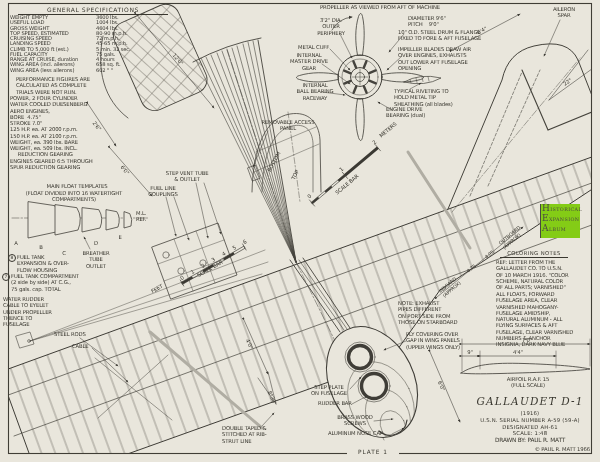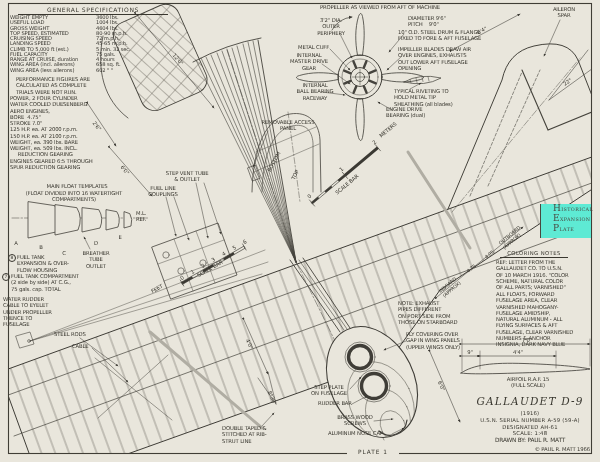--- a/index.html
+++ b/index.html
@@ -12,22 +12,22 @@
   .rt{transform-origin:0 0;}
   .tiny{font-size:4.8px;}
   .specs-title{font-size:6px;letter-spacing:.6px;border-bottom:.5px solid #39372f;padding-bottom:1px;}
   .specrows{position:absolute;font-size:5.2px;line-height:5.25px;letter-spacing:-0.15px;}
   .sr{display:flex;}
   .sr-l{width:86px;}
   .sr-v{flex:1;}
   .circnum{position:absolute;width:6px;height:6px;border:.6px solid #39372f;border-radius:50%;
            font-size:4.4px;line-height:6px;text-align:center;}
   .col-title{border-bottom:.6px solid #39372f;padding-bottom:1px;letter-spacing:.4px;}
-  .logo{position:absolute;left:540px;top:204px;width:38px;height:34px;background:#5eead4;
-        border-left:1px double #4a4840;padding-left:12px;font-family:"DejaVu Serif",serif;}
+  .logo{position:absolute;left:540px;top:204px;width:38px;height:34px;background:#84cc16;
+        border-left:1px double #4a4840;padding-left:1px;font-family:"DejaVu Serif",serif;}
   .logo-line{font-size:4.8px;line-height:9px;letter-spacing:.4px;color:#4a4840;}
   .logo-line::first-letter{font-size:9px;}
   .tb-name{font-family:"DejaVu Serif",serif;font-style:italic;font-size:10.5px;letter-spacing:1.2px;}
   .tb-sm{font-size:5.3px;letter-spacing:.2px;}
   .plate{background:#e9e6dc;font-size:5.8px;letter-spacing:1px;}
   .feetticks{word-spacing:7px;letter-spacing:0;}
 </style>
 </head>
 <body>
 
@@ -415,30 +415,30 @@
 FUSELAGE AMIDSHIP,
 NATURAL ALUMINUM - ALL
 FLYING SURFACES &amp; AFT
 FUSELAGE, CLEAR VARNISHED
 NUMBERS &amp; ANCHOR
 INSIGNIA, DARK NAVY BLUE</div>
 
 <div class="logo">
   <div class="logo-line">HISTORICAL</div>
   <div class="logo-line">EXPANSION</div>
-  <div class="logo-line">PLATE</div>
+  <div class="logo-line">ALBUM</div>
 </div>
 
 <div class="lbl ctr" style="left:512px;top:337px;width:30px">7'0"</div>
 <div class="lbl ctr" style="left:462px;top:349px;width:16px">9"</div>
 <div class="lbl ctr" style="left:504px;top:349px;width:28px">4'4"</div>
 <div class="lbl ctr" style="left:490px;top:376px;width:76px">AIRFOIL R.A.F. 15</div>
 <div class="lbl ctr" style="left:496px;top:382px;width:64px">(FULL SCALE)</div>
 
-<div class="lbl tb-name ctr" style="left:462px;top:395px;width:136px">GALLAUDET D-9</div>
+<div class="lbl tb-name ctr" style="left:462px;top:395px;width:136px">GALLAUDET D-1</div>
 <div class="lbl tb-sm ctr" style="left:462px;top:410px;width:136px">(1916)</div>
 <div class="lbl tb-sm ctr" style="left:462px;top:417px;width:136px">U.S.N. SERIAL NUMBER A-59 (59-A)</div>
 <div class="lbl tb-sm ctr" style="left:462px;top:424px;width:136px">DESIGNATED AH-61</div>
 <div class="lbl tb-sm ctr" style="left:462px;top:430px;width:136px">SCALE: 1:48</div>
 <div class="lbl ctr" style="left:462px;top:437px;width:136px;font-size:5.8px">DRAWN BY: PAUL R. MATT</div>
 <div class="lbl" style="left:498px;top:446px;width:92px;text-align:right">© PAUL R. MATT 1966</div>
 <div class="lbl plate ctr" style="left:347px;top:449px;width:52px">PLATE 1</div>
 
 </div>
 

